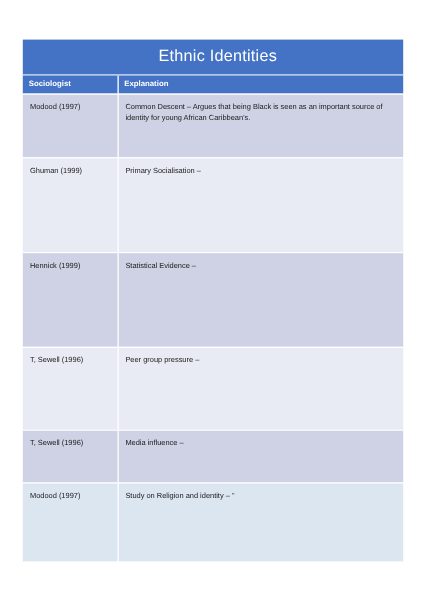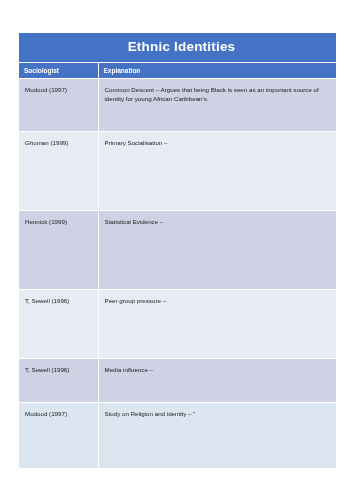--- a/index.html
+++ b/index.html
@@ -26,21 +26,21 @@
     left: 19px;
     top: 33px;
     width: 317px;
   }
 
   .title-bar {
     background: #4472c4;
     color: #ffffff;
     text-align: center;
     font-size: 13.5px;
-    font-weight: bold;
+    font-weight: normal;
     letter-spacing: 0.2px;
     padding: 6px 4px 7px 12px;
     line-height: 1.15;
     box-sizing: border-box;
     border-bottom: 1px solid #ffffff;
   }
 
   .tbl {
     width: 100%;
     border-collapse: collapse;

